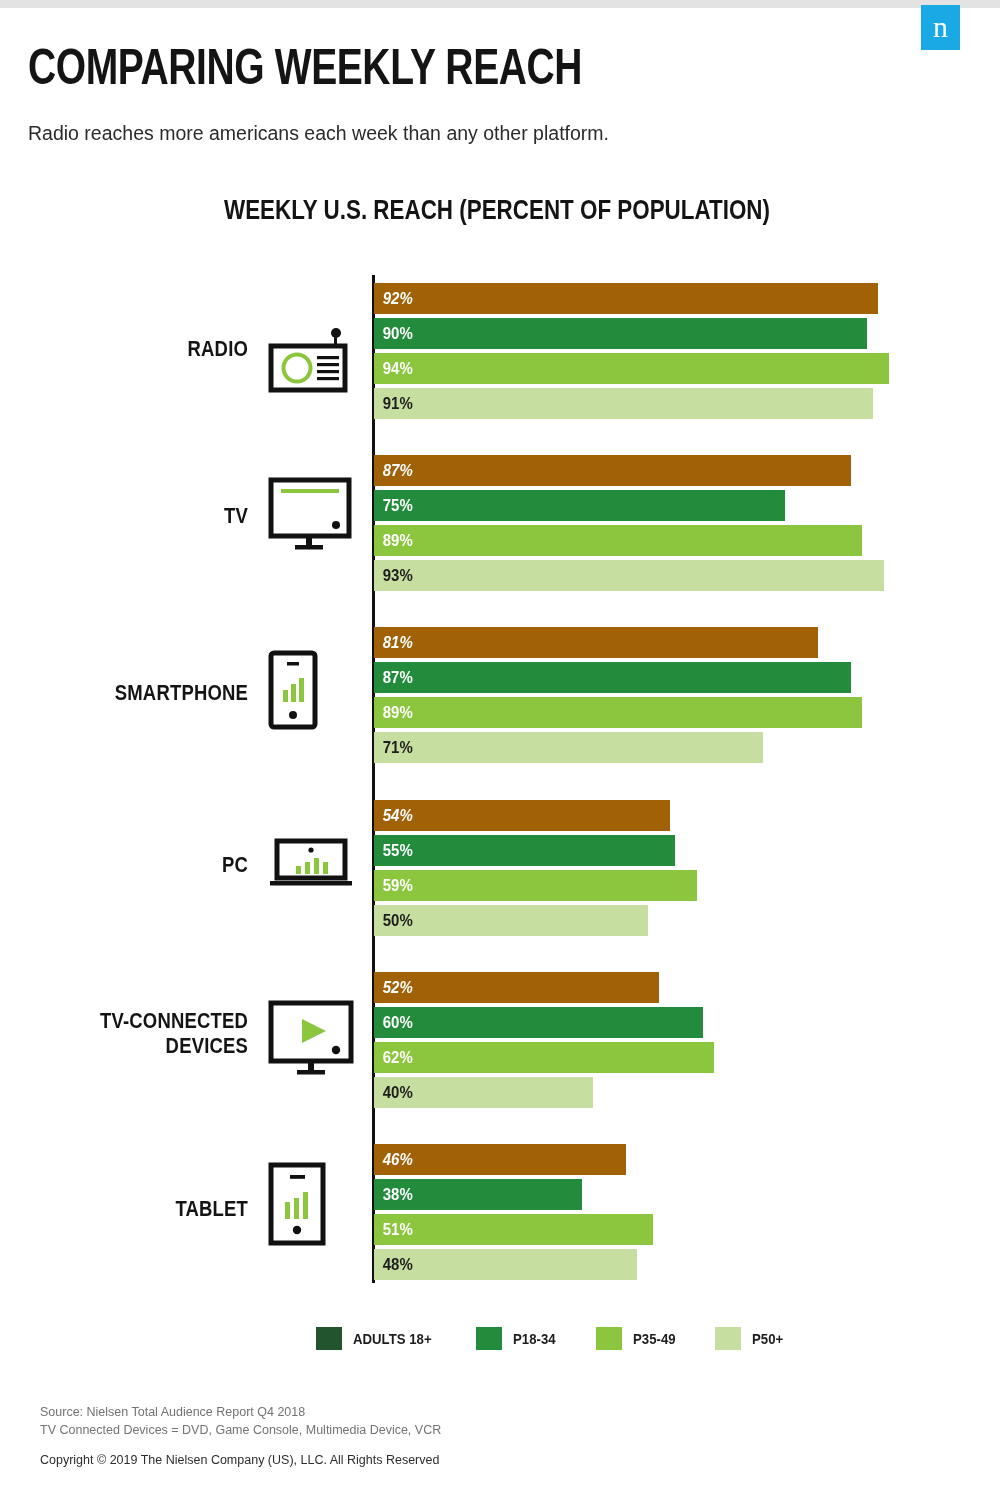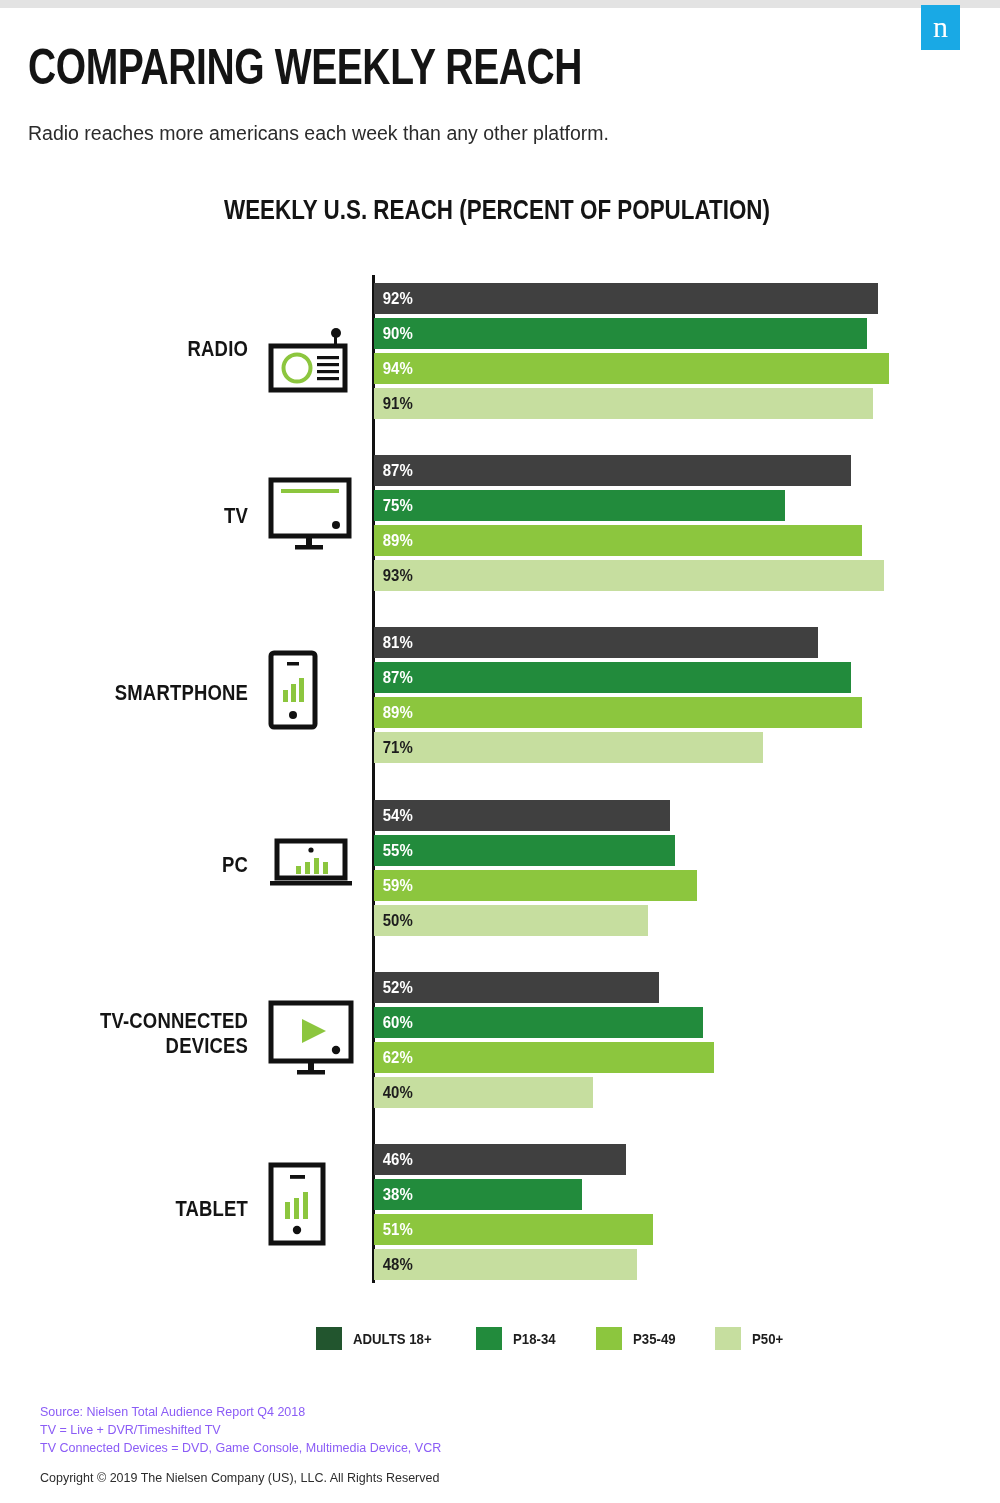--- a/index.html
+++ b/index.html
@@ -72,41 +72,41 @@
   .bar-row { position: absolute; left: 374px; height: 31px; }
   .bar {
     height: 31px; position: relative; display: flex; align-items: center;
   }
   .bar-label {
     font-weight: 700; font-size: 17px; line-height: 17px;
     padding-left: 10px; letter-spacing: 0px;
     transform: scaleX(0.88); transform-origin: left center;
     white-space: nowrap;
   }
-  .c0 { background: #404040; } .c0 .bar-label { color: #ffffff; }
+  .c0 { background: #a16207; font-style: italic; } .c0 .bar-label { color: #ffffff; }
   .c1 { background: #228b3c; } .c1 .bar-label { color: #ffffff; }
   .c2 { background: #8cc63e; } .c2 .bar-label { color: #ffffff; }
   .c3 { background: #c6de9f; } .c3 .bar-label { color: #1d1d1d; }
 
   
   .legend {
     position: absolute; left: 316px; top: 1327px;
     display: flex; align-items: center; gap: 0px;
   }
   .legend-item { display: flex; align-items: center; margin-right: 34px; justify-content: flex-end; }
   .legend-swatch { width: 26px; height: 23px; margin-right: 11px; }
   .legend-text {
     font-weight: 700; font-size: 15px; line-height: 15px; color: #1d1d1d;
     transform: scaleX(0.88); transform-origin: left center; white-space: nowrap;
   }
 
   
   .footer { position: absolute; left: 40px; top: 1403px; }
   .footer-line {
-    font-size: 12.5px; line-height: 18px; color: #8b5cf6; white-space: nowrap;
+    font-size: 12.5px; line-height: 18px; color: #737373; white-space: nowrap;
   }
   .footer-copy {
     font-size: 12.5px; line-height: 18px; color: #2d2d2d;
     margin-top: 12px; white-space: nowrap;
   }
 </style>
 </head>
 <body>
 
 <div class="page">
@@ -341,18 +341,17 @@
         <div class="legend-text">P35-49</div>
       </div>
       <div class="legend-item">
         <div class="legend-swatch" style="background: rgb(198, 222, 159);"></div>
         <div class="legend-text">P50+</div>
       </div>
     </div>
 
   <div class="footer">
     <div class="footer-line">Source: Nielsen Total Audience Report Q4 2018</div>
-    <div class="footer-line">TV = Live + DVR/Timeshifted TV</div>
     <div class="footer-line">TV Connected Devices = DVD, Game Console, Multimedia Device, VCR</div>
     <div class="footer-copy">Copyright © 2019 The Nielsen Company (US), LLC. All Rights Reserved</div>
   </div>
 
 </div>
 
 </body></html>

